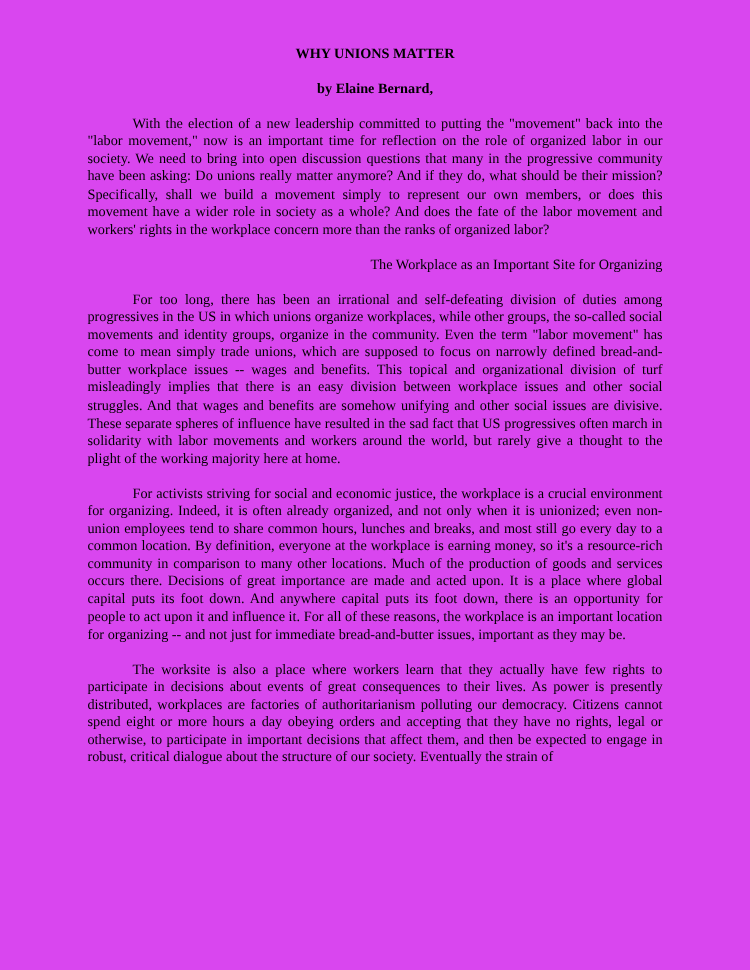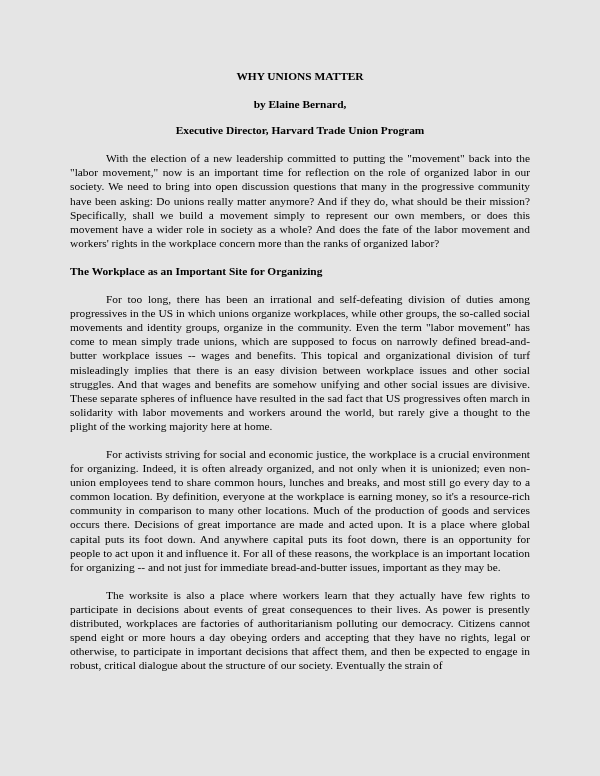--- a/index.html
+++ b/index.html
@@ -6,22 +6,22 @@
     margin: 0;
     padding: 0;
     background: #ffffff;
   }
   .page {
     position: relative;
     width: 600px;
     height: 776px;
     box-sizing: border-box;
     margin: 0 auto;
-    padding: 69px 70px 0 70px;
-    background: #e5e5e5;
+    padding: 36px 70px 0 70px;
+    background: #d946ef;
     color: #000000;
     font-family: "Liberation Serif", "DejaVu Serif", serif;
     font-size: 11.4px;
     line-height: 14.1px;
     overflow: hidden;
   }
   .doc-title {
     text-align: center;
     font-weight: bold;
     margin: 0 0 14px 0;
@@ -33,37 +33,36 @@
   }
   .byline div {
     margin: 12px;
   }
   .para {
     text-align: justify;
     text-indent: 36px;
     margin: 0 0 14px 0;
   }
   .heading {
-    font-weight: bold;
+    font-weight: normal;
     font-size: inherit;
     line-height: inherit;
-    text-align: left;
+    text-align: right;
     margin: 0 0 14px 0;
   }
 </style>
 </head>
 <body>
 
 <div class="page">
 
   <div class="doc-title">WHY UNIONS MATTER</div>
 
   <div class="byline">
     <div>by Elaine Bernard,</div>
-    <div>Executive Director, Harvard Trade Union Program</div>
   </div>
 
   <p class="para">With the election of a new leadership committed to putting the "movement" back into the "labor movement," now is an important time for reflection on the role of organized labor in our society.  We need to bring into open discussion questions that many in the progressive community have been asking: Do unions really matter anymore?  And if they do, what should be their mission?  Specifically, shall we build a movement simply to represent our own members, or does this movement have a wider role in society as a whole?  And does the fate of the labor movement and workers' rights in the workplace concern more than the ranks of organized labor?</p>
 
   <h2 class="heading">The Workplace as an Important Site for Organizing</h2>
 
   <p class="para">For too long, there has been an irrational and self-defeating division of duties among progressives in the US in which unions organize workplaces, while other groups, the so-called social movements and identity groups, organize in the community.  Even the term "labor movement" has come to mean simply trade unions, which are supposed to focus on narrowly defined bread-and-butter workplace issues -- wages and benefits.  This topical and organizational division of turf misleadingly implies that there is an easy division between workplace issues and other social struggles.  And that wages and benefits are somehow unifying and other social issues are divisive.  These separate spheres of influence have resulted in the sad fact that US progressives often march in solidarity with labor movements and workers around the world, but rarely give a thought to the plight of the working majority here at home.</p>
 
   <p class="para">For activists striving for social and economic justice, the workplace is a crucial environment for organizing.  Indeed, it is often already organized, and not only when it is unionized; even non-union employees tend to share common hours, lunches and breaks, and most still go every day to a common location.  By definition, everyone at the workplace is earning money, so it's a resource-rich community in comparison to many other locations.  Much of the production of goods and services occurs there.  Decisions of great importance are made and acted upon.  It is a place where global capital puts its foot down.  And anywhere capital puts its foot down, there is an opportunity for people to act upon it and influence it.  For all of these reasons, the workplace is an important location for organizing -- and not just for immediate bread-and-butter issues, important as they may be.</p>
 

